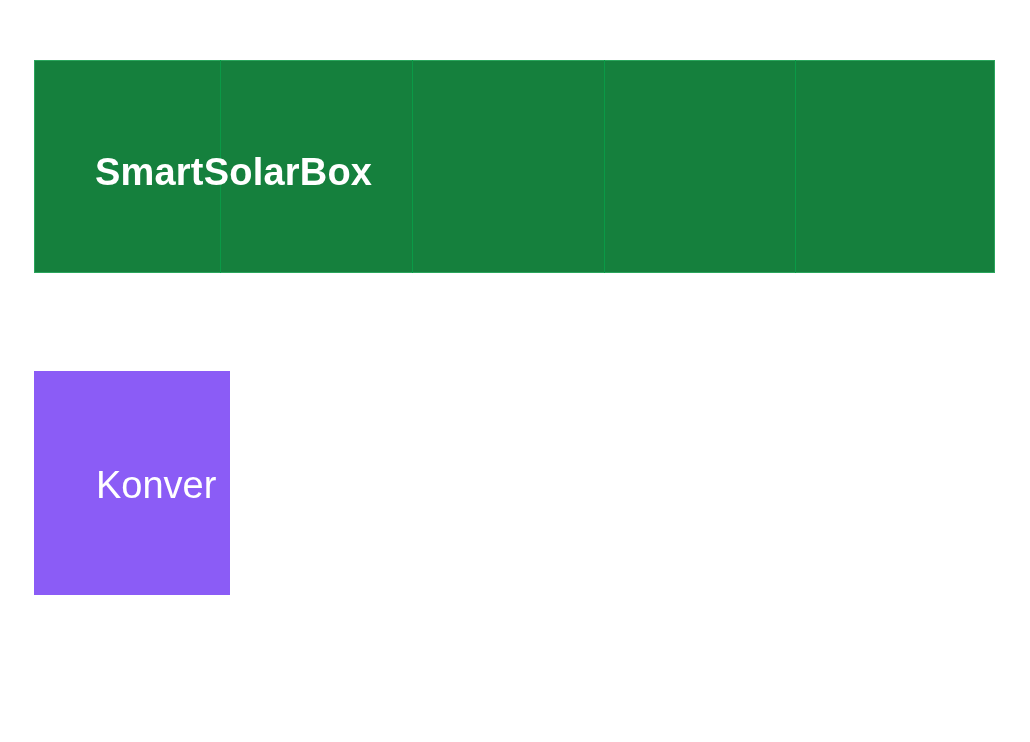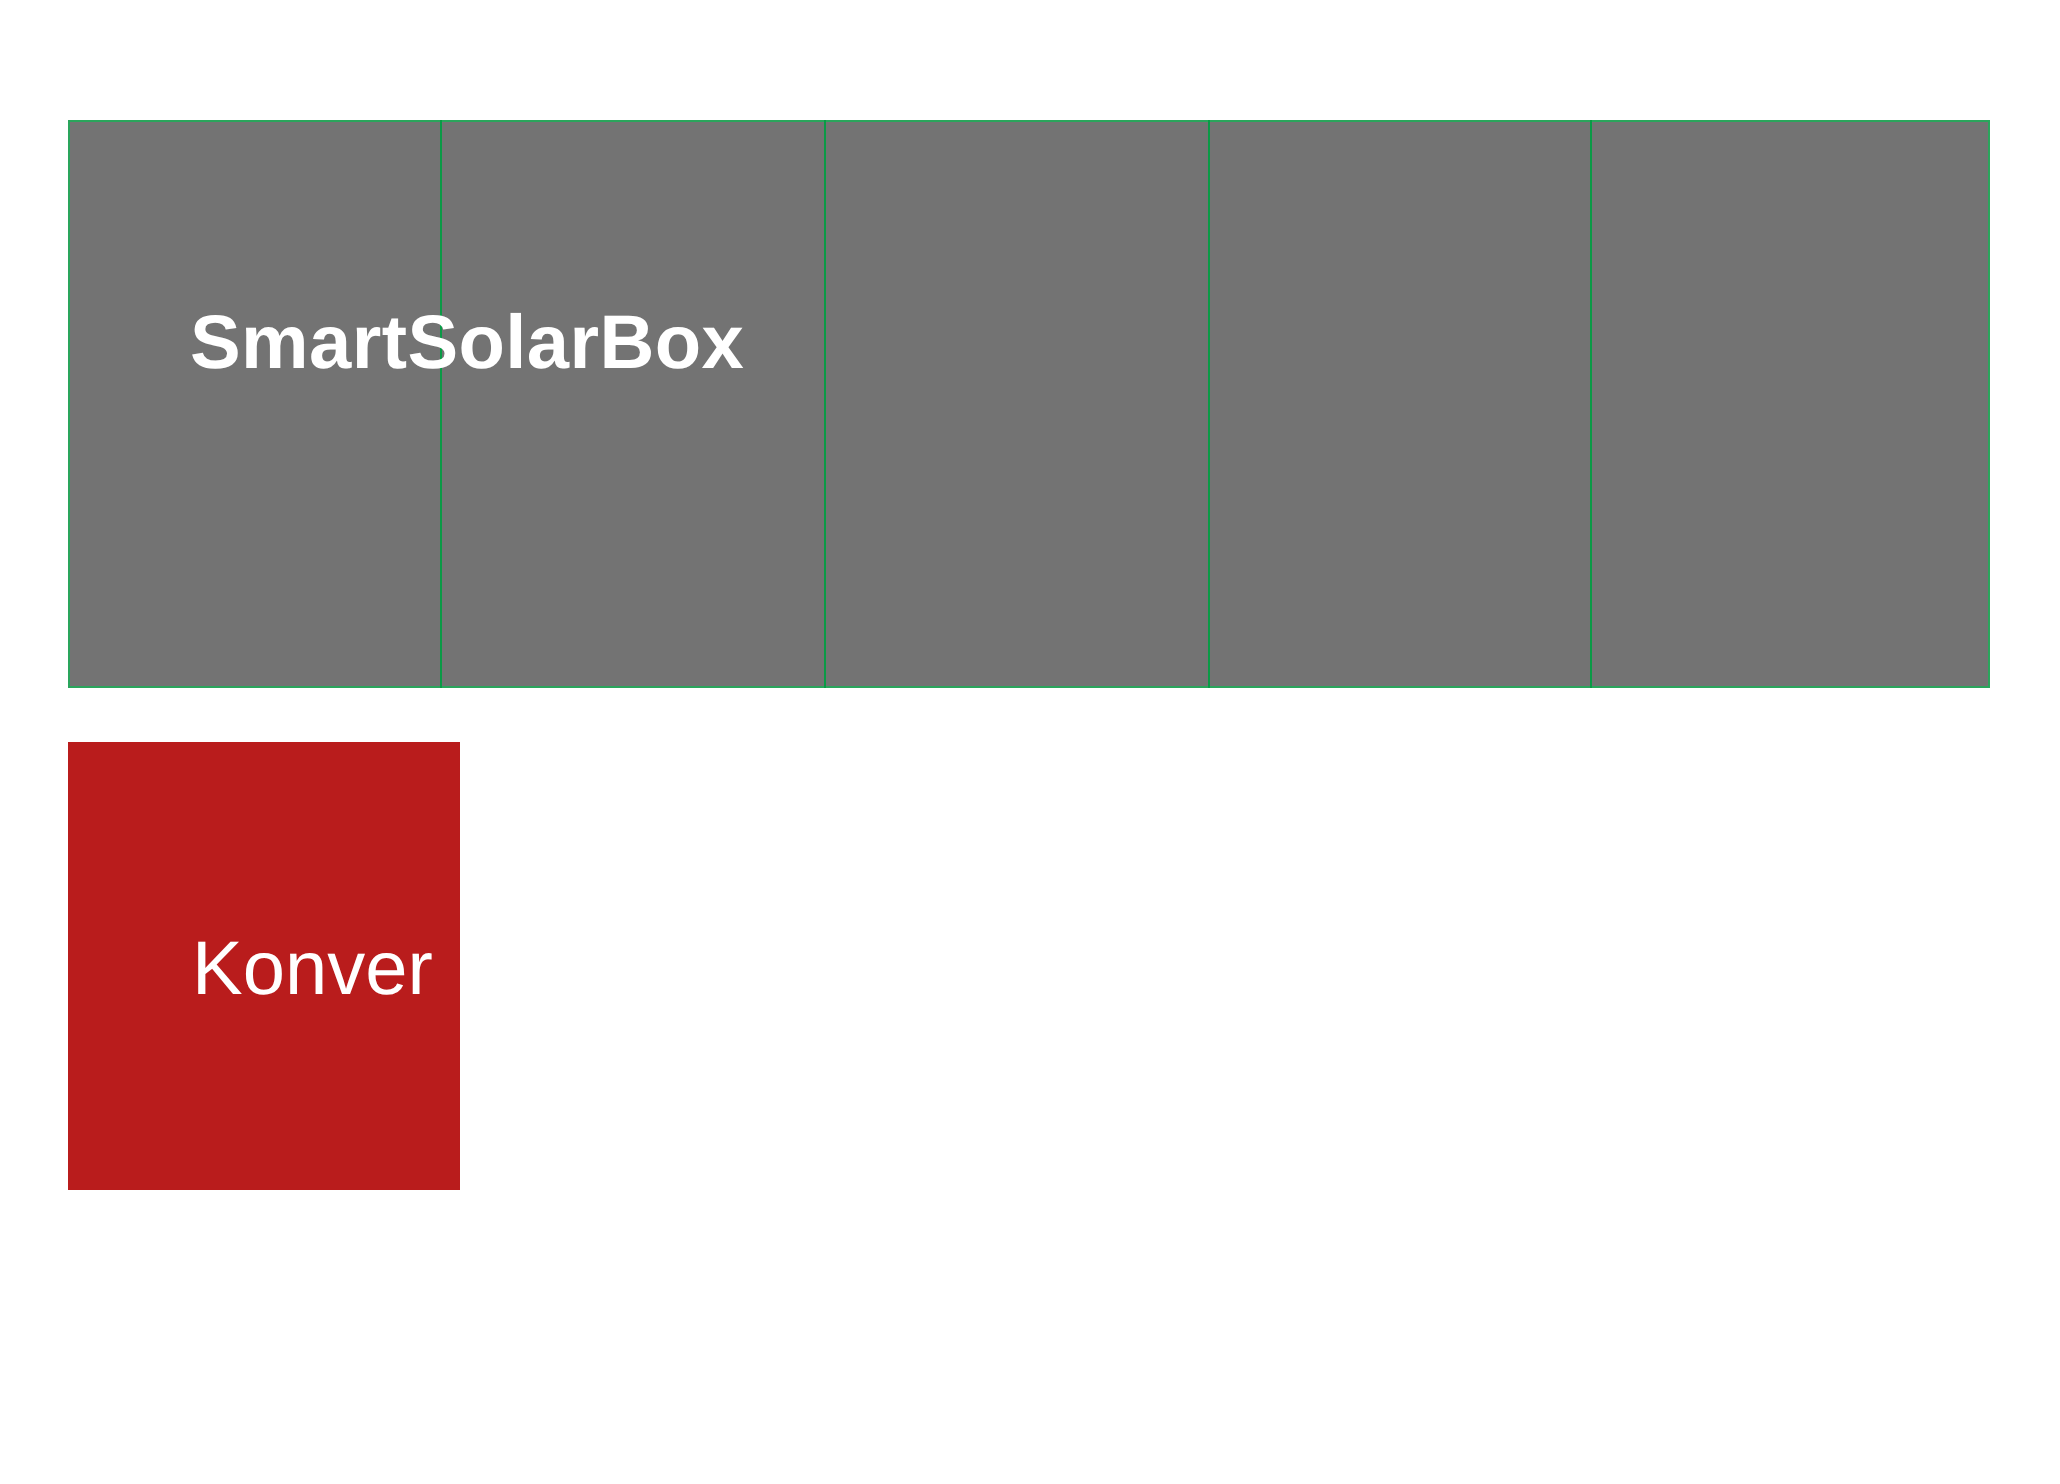--- a/index.html
+++ b/index.html
@@ -12,22 +12,22 @@
       height: 742px;
       position: relative;
       overflow: hidden;
       font-family: "Liberation Sans", "DejaVu Sans", sans-serif;
     }
     .banner {
       position: absolute;
       left: 34px;
       top: 60px;
       width: 961px;
-      height: 284px;
-      background: #737373;
+      height: 213px;
+      background: #15803d;
       box-shadow: inset 0 0 0 1px #2aa55c;
       overflow: hidden;
     }
     .banner .seam {
       position: absolute;
       top: 0;
       bottom: 0;
       width: 1px;
       background: #0a9a46;
     }
@@ -42,21 +42,21 @@
       line-height: 44px;
       letter-spacing: 0.2px;
       white-space: nowrap;
     }
     .red-panel {
       position: absolute;
       left: 34px;
       top: 371px;
       width: 196px;
       height: 224px;
-      background: #b91c1c;
+      background: #8b5cf6;
       overflow: hidden;
     }
     .red-panel-text {
       position: absolute;
       left: 62px;
       top: 92px;
       margin: 0;
       color: #ffffff;
       font-weight: normal;
       font-size: 38px;

